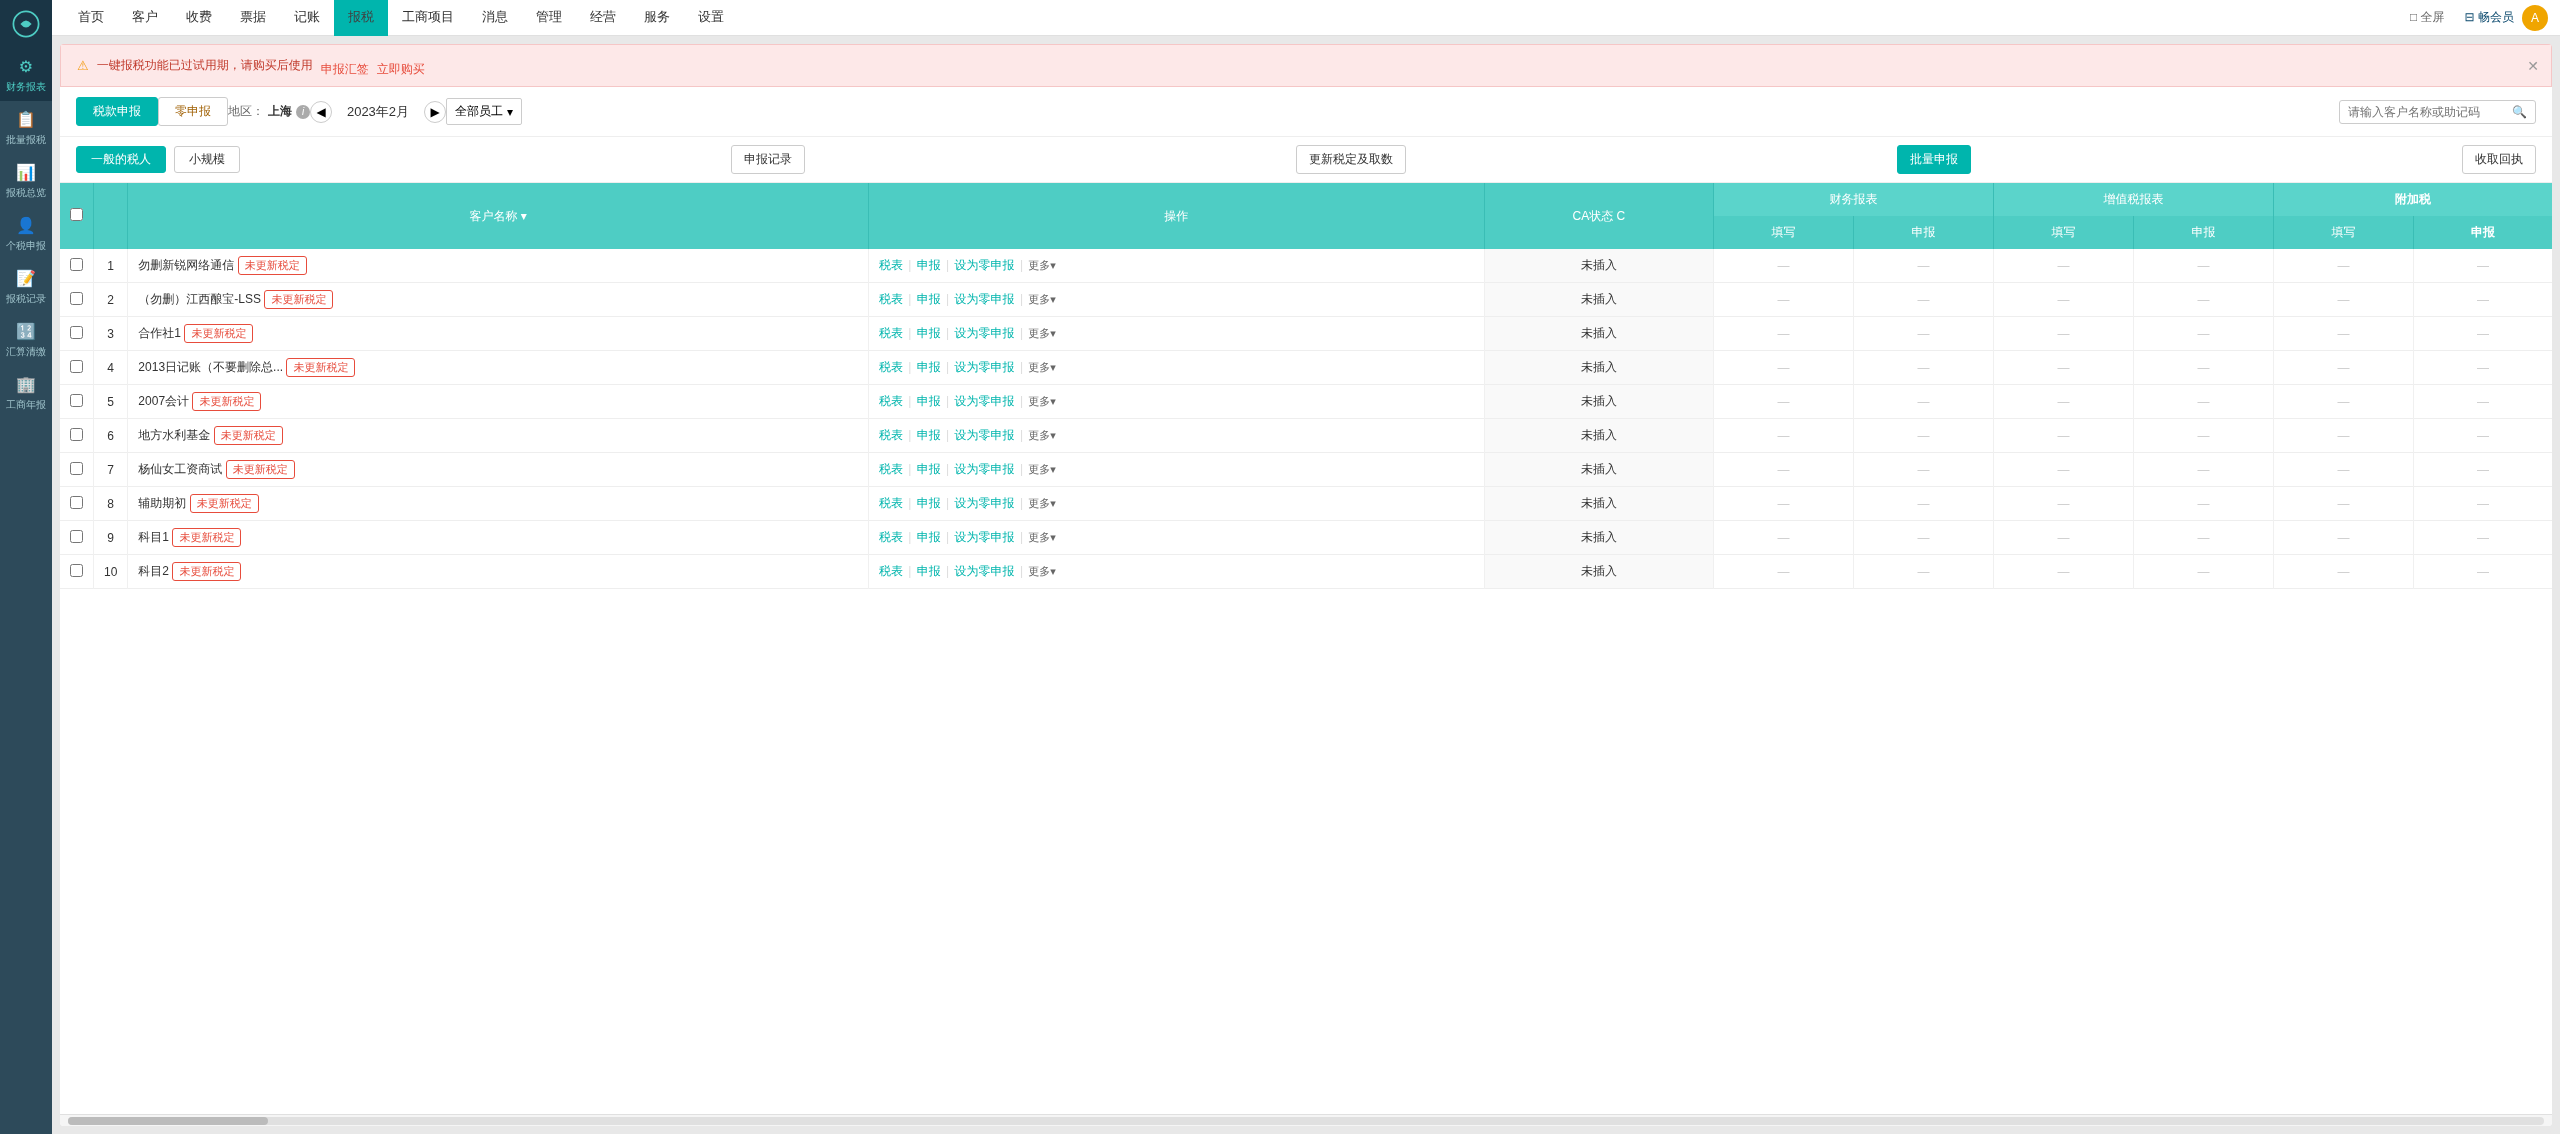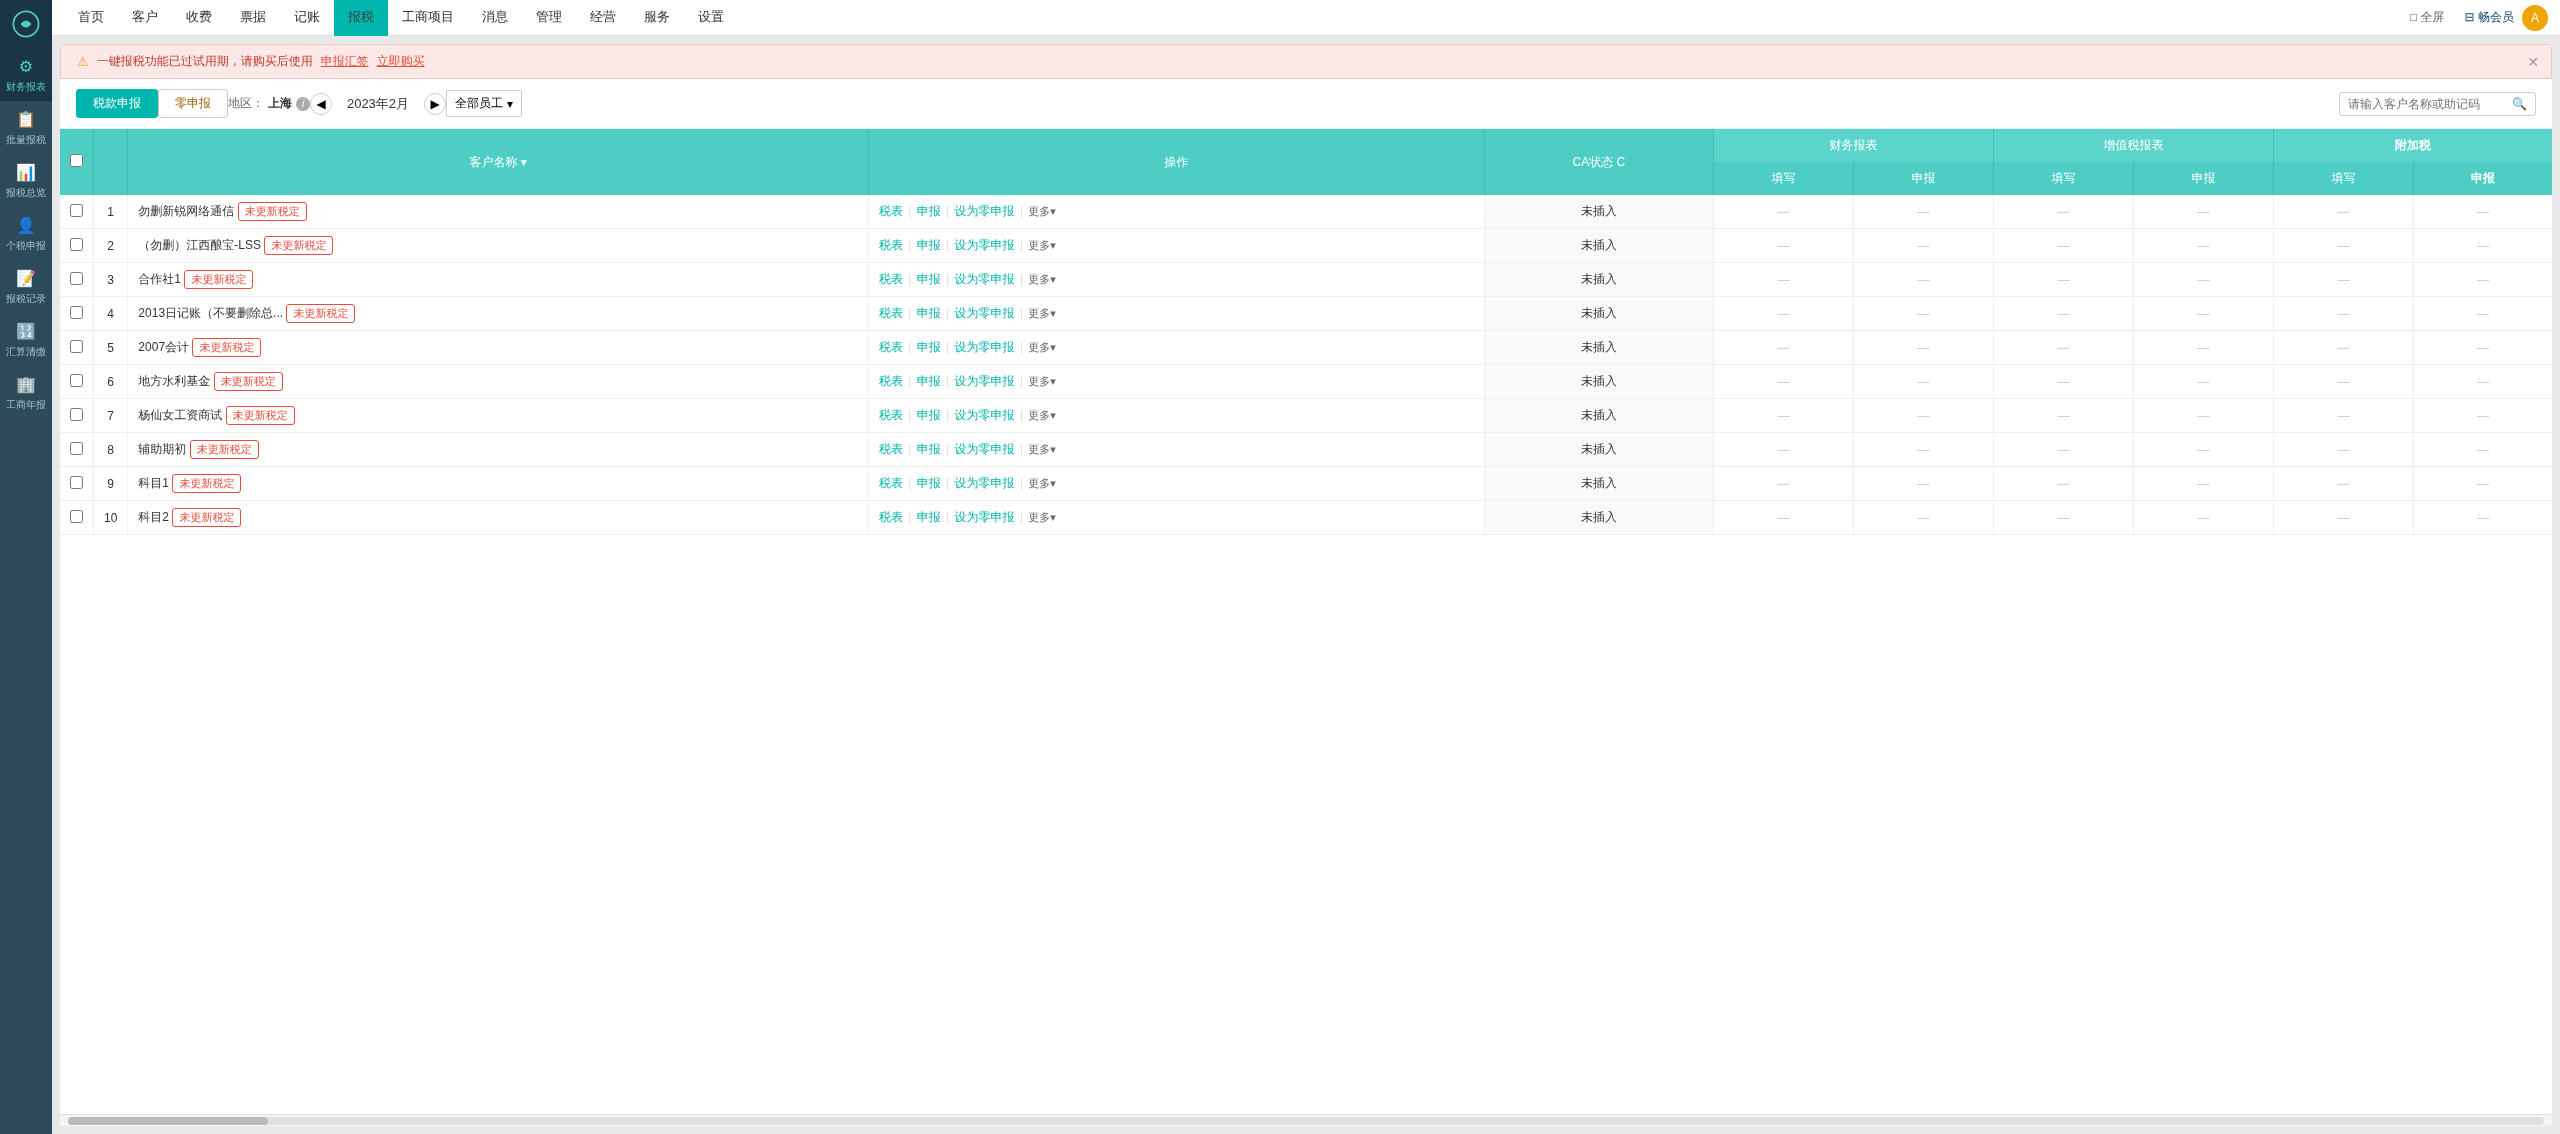--- a/index.html
+++ b/index.html
@@ -113,21 +113,21 @@
       padding: 8px 16px;
       display: flex;
       align-items: center;
       gap: 8px;
       font-size: 12px;
       color: #c0392b;
       position: relative;
       margin: 0;
       flex-shrink: 0;
     }
-    .notice-bar .notice-link { color: #e74c3c; text-decoration: underline; cursor: pointer; }
+    .notice-bar .notice-link { color: #e74c3c; cursor: pointer; margin-top: 8px; }
     .notice-bar .close-x { position: absolute; right: 12px; cursor: pointer; font-size: 14px; color: #999; }
 
     
     .main-panel {
       flex: 1;
       background: #fff;
       margin: 0;
       display: flex;
       flex-direction: column;
       overflow: hidden;
@@ -457,20 +457,29 @@
             <span>全部员工</span>
             <span>▾</span>
           </div>
 
           <div class="search-box">
             <input type="text" placeholder="请输入客户名称或助记码" style="">
             <span style="color:#999;cursor:pointer;">🔍</span>
           </div>
         </div>
 
+        <div class="sub-toolbar">
+          <button class="taxpayer-tab active">一般的税人</button>
+          <button class="taxpayer-tab">小规模</button>
+
+          <button class="action-btn secondary" style="margin-left:auto;">申报记录</button>
+          <button class="action-btn secondary">更新税定及取数</button>
+          <button class="action-btn primary">批量申报</button>
+          <button class="action-btn secondary">收取回执</button>
+        </div>
 
         <div class="table-wrap">
           <table>
             <thead>
               <tr>
                 <th rowspan="2" style="width:30px;"><input type="checkbox" style=""></th>
                 <th rowspan="2" style="width:30px;"></th>
                 <th rowspan="2" style="min-width:160px;">
                   <span>客户名称</span>
                   <span style="cursor:pointer;">▾</span>

